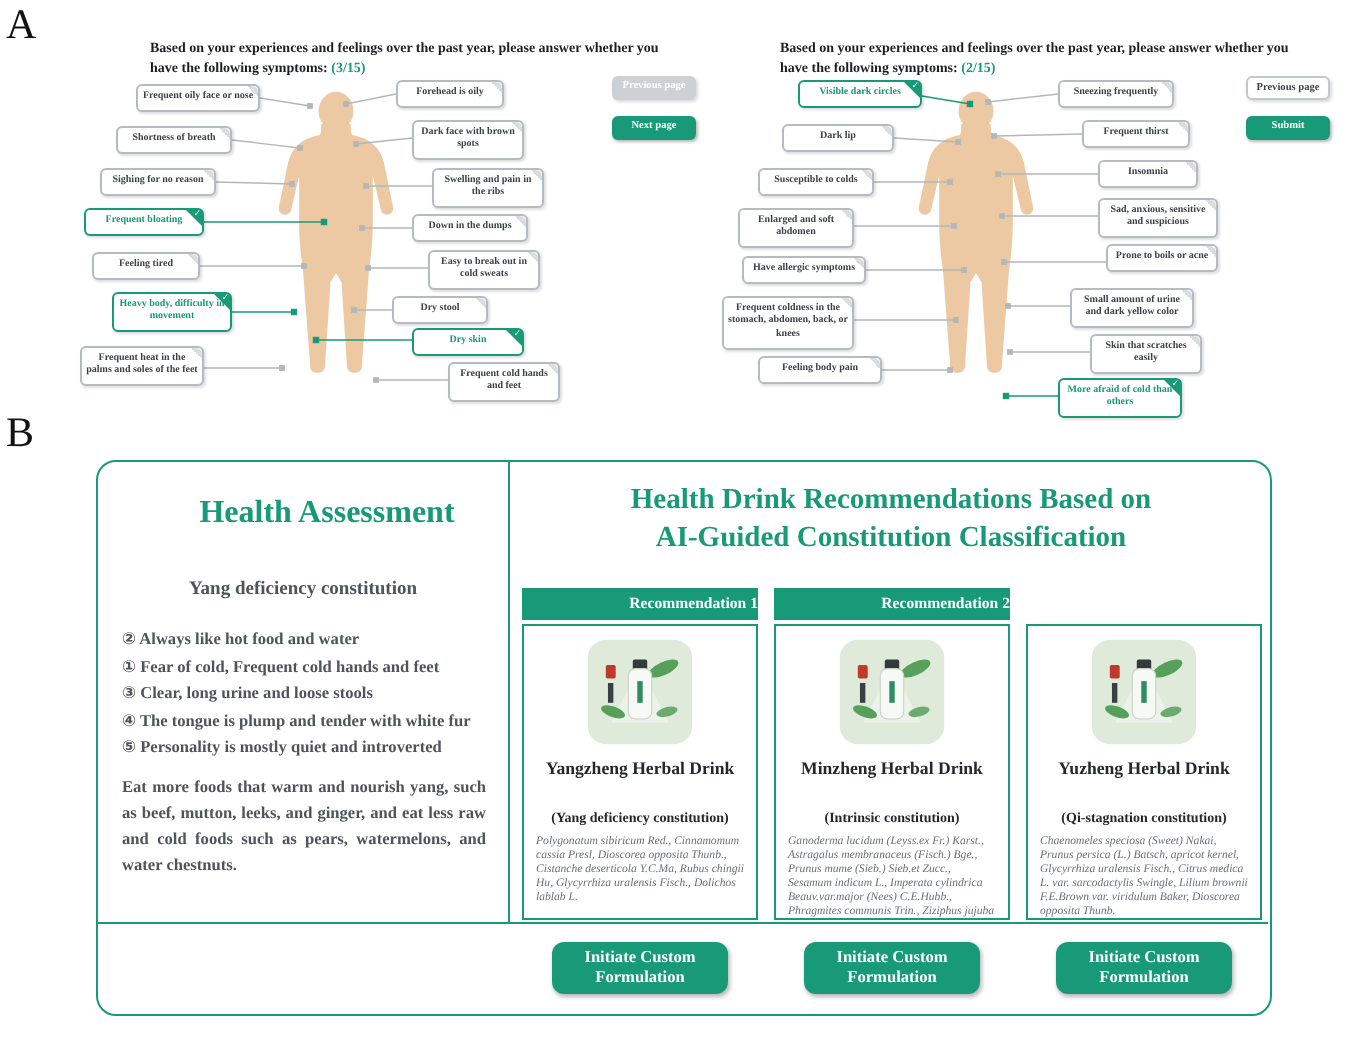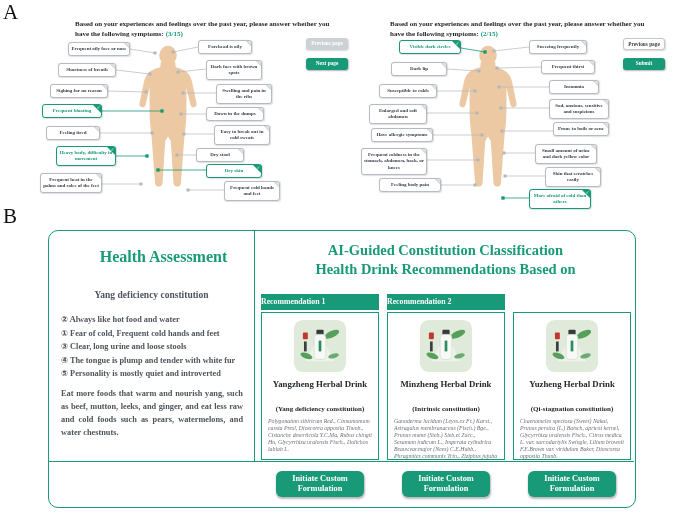--- a/index.html
+++ b/index.html
@@ -36,21 +36,21 @@
   .bigbox { position:absolute; box-sizing:border-box; border:1.8px solid #189a78; border-radius:10px; background:#fff; }
   .vdiv { position:absolute; width:0; border-left:1.3px solid #189a78; }
   .hdiv { position:absolute; height:0; border-top:1.3px solid #189a78; }
   .ha-title { position:absolute; text-align:center; font:bold 16px/1 "Liberation Serif",serif; color:#189a78; }
   .ha-const { position:absolute; text-align:center; font:bold 9.5px/1 "Liberation Serif",serif; color:#4e545b; }
   .ha-items { position:absolute; }
   .ha-item { font:bold 8.3px/13.5px "Liberation Serif","DejaVu Sans",serif; color:#4e545b; }
   .ha-advice { position:absolute; font:bold 8.3px/13px "Liberation Serif",serif; color:#4e545b; text-align:justify; }
   .rec-title { position:absolute; text-align:center; font:bold 14.5px/19px "Liberation Serif",serif; color:#189a78; }
   .card-header { position:absolute; box-sizing:border-box; height:16px; background:#189a78; color:#fff;
-                 font:bold 7.8px/16px "Liberation Serif",serif; text-align:left; }
+                 font:bold 7.8px/16px "Liberation Serif",serif; text-align:right; }
   .card-body { position:absolute; box-sizing:border-box; border:1.2px solid #189a78; background:#fff; overflow:hidden; }
   .prod { display:block; margin:6px auto 0; }
   .card-name { text-align:center; font:bold 8.8px/1.15 "Liberation Serif",serif; color:#24282c; margin-top:6px; }
   .card-const { text-align:center; font:bold 7px/1.2 "Liberation Serif",serif; color:#24282c; margin-top:16px; }
   .card-ingr { font:italic 5.8px/7px "Liberation Serif",serif; color:#6b7076; margin:4px 6px 0; text-align:left; }
   .cta { position:absolute; box-sizing:border-box; width:88px; height:26px; background:#189a78; border-radius:6px;
          color:#fff; font:bold 8.3px/1.25 "Liberation Serif",serif; text-align:center; display:flex;
          align-items:center; justify-content:center; padding:0 8px; box-shadow:0.6px 1.2px 2px rgba(0,0,0,.28); cursor:pointer; }
 </style>
 </head>
@@ -270,22 +270,22 @@
     <div class="ha-items" style="left:12px;top:82px;width:186px">
       <div class="ha-item">② Always like hot food and water</div>
       <div class="ha-item">① Fear of cold, Frequent cold hands and feet</div>
       <div class="ha-item">③ Clear, long urine and loose stools</div>
       <div class="ha-item">④ The tongue is plump and tender with white fur</div>
       <div class="ha-item">⑤ Personality is mostly quiet and introverted</div>
     </div>
     <div class="ha-advice" style="left:12px;top:156px;width:182px">Eat more foods that warm and nourish yang, such as beef, mutton, leeks, and ginger, and eat less raw and cold foods such as pears, watermelons, and water chestnuts.</div>
 
     <div class="rec-title" style="left:205px;top:10px;width:383px">
+      <div>Health Drink Recommendations Based on</div>
       <div>AI-Guided Constitution Classification</div>
-      <div>Health Drink Recommendations Based on</div>
     </div>
 
     <div class="card-header" style="left:212px;top:63px;width:118px">Recommendation 1</div>
     <div class="card-body" style="left:212px;top:81px;width:118px;height:148px">
       <svg class="prod" width="54" height="54" viewBox="0 0 60 60">
         <rect x="1" y="1" width="58" height="58" rx="10" fill="#dfeada"></rect>
         <path d="M30,16 L46,47 L14,47 Z" fill="#edf3ea"></path>
         <ellipse cx="43" cy="17" rx="9" ry="3.6" fill="#57a05b" transform="rotate(-25 43 17)"></ellipse>
         <ellipse cx="15" cy="41" rx="7" ry="3" fill="#57a05b" transform="rotate(20 15 41)"></ellipse>
         <ellipse cx="45" cy="41" rx="6" ry="2.6" fill="#6cab6f" transform="rotate(-15 45 41)"></ellipse>

